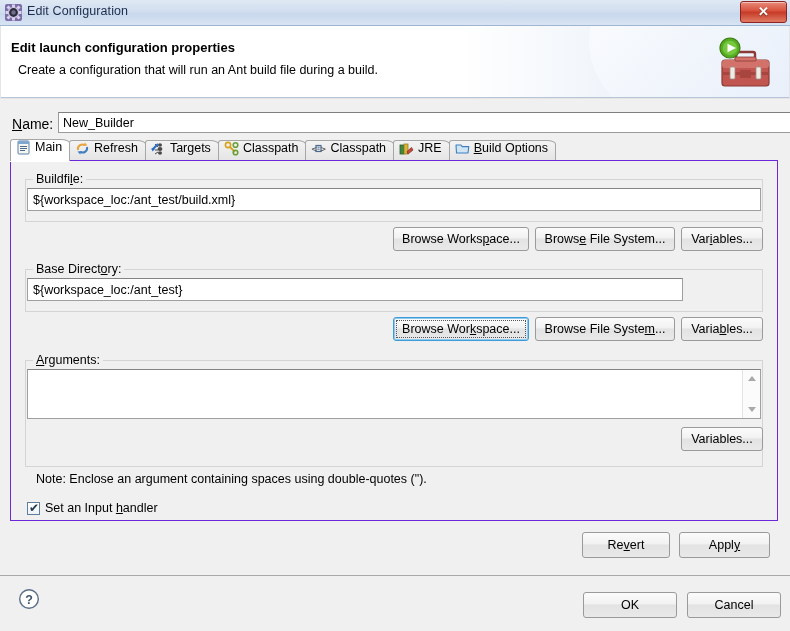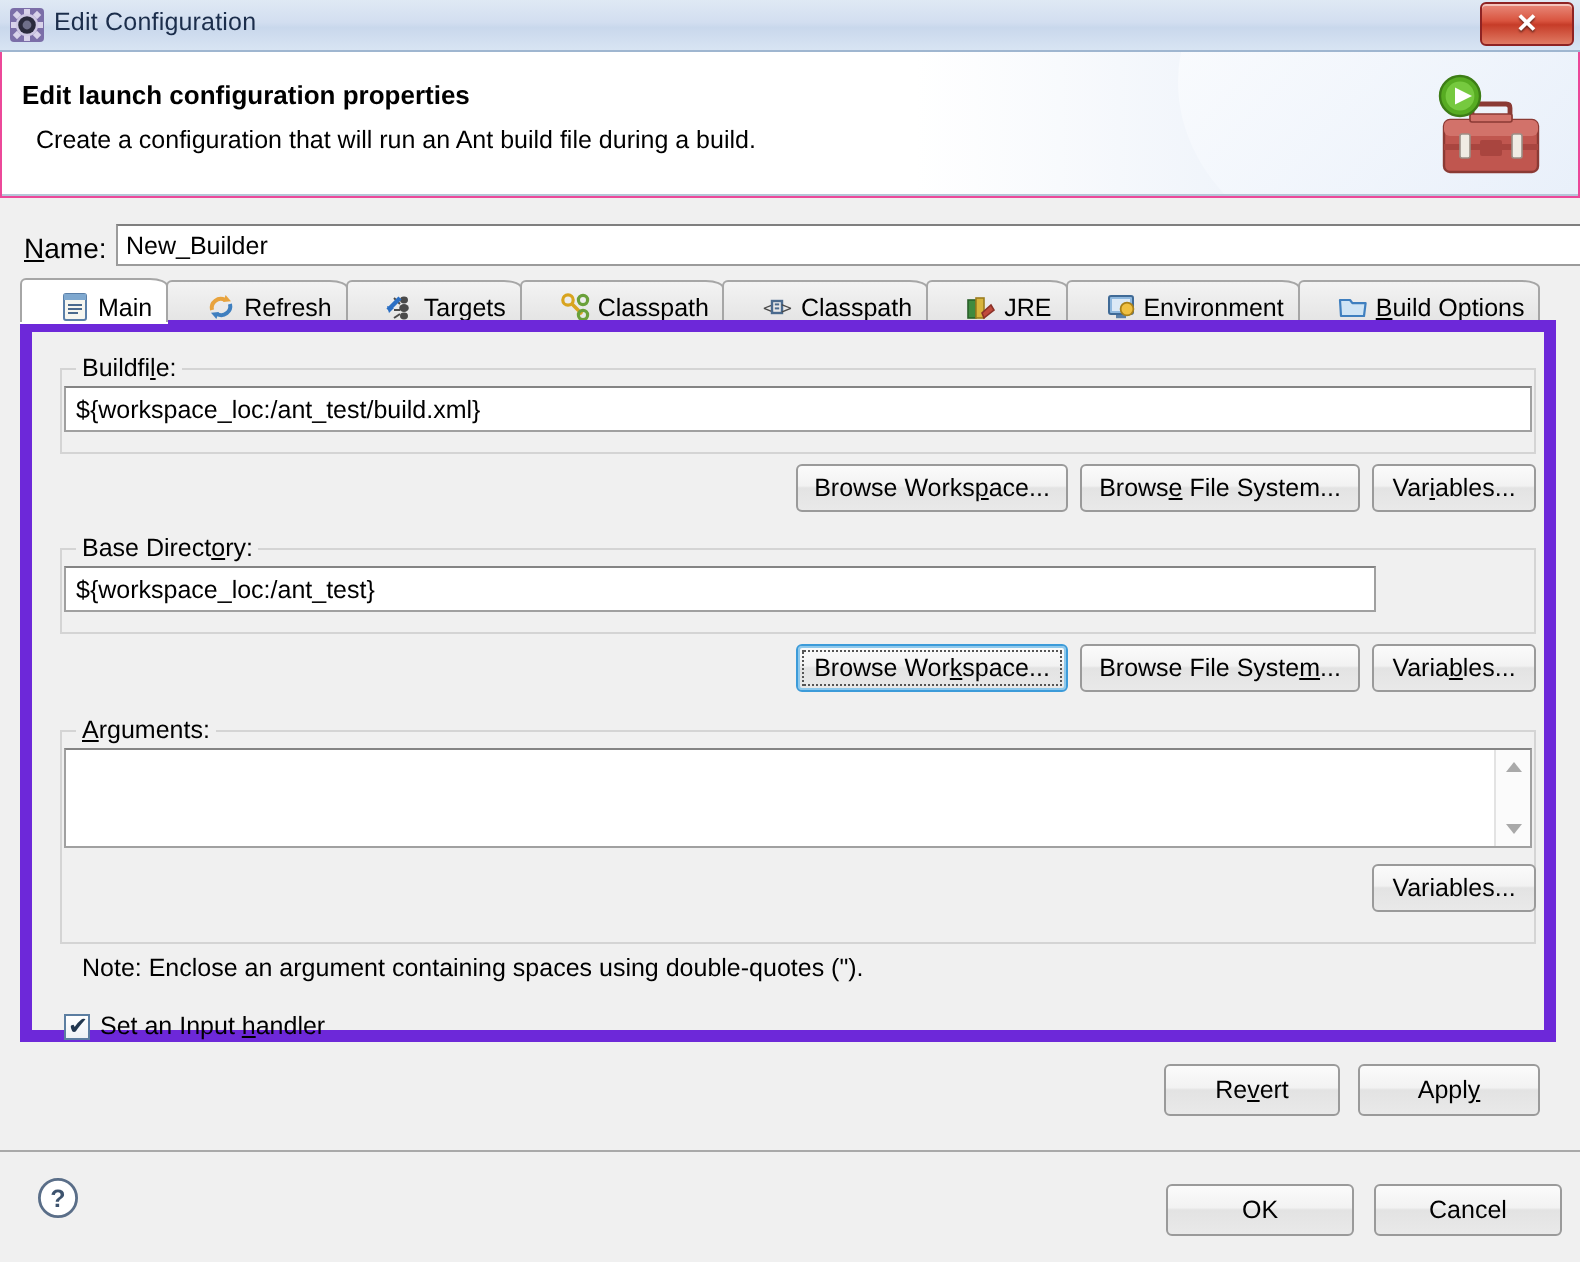--- a/index.html
+++ b/index.html
@@ -15,21 +15,21 @@
     color: #000000;
     overflow: hidden;
     position: relative;
   }
 
   
   .window {
     position: absolute;
     left: 0; top: 0;
     width: 790px; height: 631px;
-    background: #ec4899;
+    background: #e5e5e5;
     box-sizing: border-box;
   }
 
   
   .titlebar {
     position: absolute;
     left: 0; top: 0;
     width: 790px; height: 26px;
     background: linear-gradient(to bottom, #dfe9f4 0%, #d2def0 45%, #c9d8ec 55%, #d8e4f3 100%);
     border-bottom: 1px solid #9fb6d0;
@@ -153,22 +153,22 @@
     left: 0; top: 0;
     height: 22px;
     width: 768px;
     display: flex;
     align-items: flex-end;
   }
   .tab {
     position: relative;
     height: 21px;
     display: flex;
-    align-items: flex-end;
-    padding: 0 7px 0 19px;
+    align-items: flex-start;
+    padding: 0 7px 0 5px;
     font-size: 12.5px;
     color: #000;
     background: linear-gradient(to bottom, #f3f3f3 0%, #e4e4e4 100%);
     border: 1px solid #a6a6a6;
     border-bottom: none;
     border-top-left-radius: 3px;
     border-top-right-radius: 9px 4px;
     margin-right: -1px;
     cursor: pointer;
     white-space: nowrap;
@@ -185,21 +185,21 @@
     width: 15px; height: 15px;
     margin-right: 4px;
     flex: 0 0 auto;
     display: block;
   }
   .tabcontent {
     position: absolute;
     left: 0; top: 21px;
     width: 768px; height: 361px;
     background: #f0f0f0;
-    border: 6px solid #6d28d9;
+    border: 1px solid #6d28d9;
     box-sizing: border-box;
   }
 
   
   .group {
     position: absolute;
     border: 1px solid #d4d4d4;
     box-sizing: border-box;
   }
   .group > .grp-title {
@@ -492,31 +492,20 @@
           <span class="tab-ico">
             <svg width="15" height="15" viewBox="0 0 15 15">
               <rect x="1" y="4" width="4" height="9" fill="#3f8a3f" stroke="#2a5e2a" stroke-width="0.8"></rect>
               <rect x="5" y="3" width="4" height="10" fill="#d8b43c" stroke="#9c7d1e" stroke-width="0.8"></rect>
               <path d="M9 13 L14 9 L12.5 6.5 L8 10.5 Z" fill="#c04a3c" stroke="#8b3128" stroke-width="0.8"></path>
             </svg>
           </span>
           <span>JRE</span>
         </div>
 
-        <div class="tab">
-          <span class="tab-ico">
-            <svg width="15" height="15" viewBox="0 0 15 15">
-              <rect x="1.5" y="2" width="12" height="9" rx="1" fill="#8fb8de" stroke="#3f6a96" stroke-width="1"></rect>
-              <rect x="3" y="3.5" width="9" height="6" fill="#dbe9f6"></rect>
-              <rect x="5" y="11.5" width="5" height="1.6" fill="#5a7fa8"></rect>
-              <circle cx="10.5" cy="8.5" r="3.2" fill="#f0c040" stroke="#a8801a" stroke-width="0.9"></circle>
-            </svg>
-          </span>
-          <span>Environment</span>
-        </div>
 
         <div class="tab">
           <span class="tab-ico">
             <svg width="15" height="15" viewBox="0 0 15 15">
               <path d="M1 4 L6 4 L7.2 5.6 L13.8 5.6 L13 12 L1.5 12 Z" fill="#cfe4f5" stroke="#3f7fbf" stroke-width="1.1" stroke-linejoin="round"></path>
             </svg>
           </span>
           <span><u class="mn">B</u>uild Options</span>
         </div>
 

